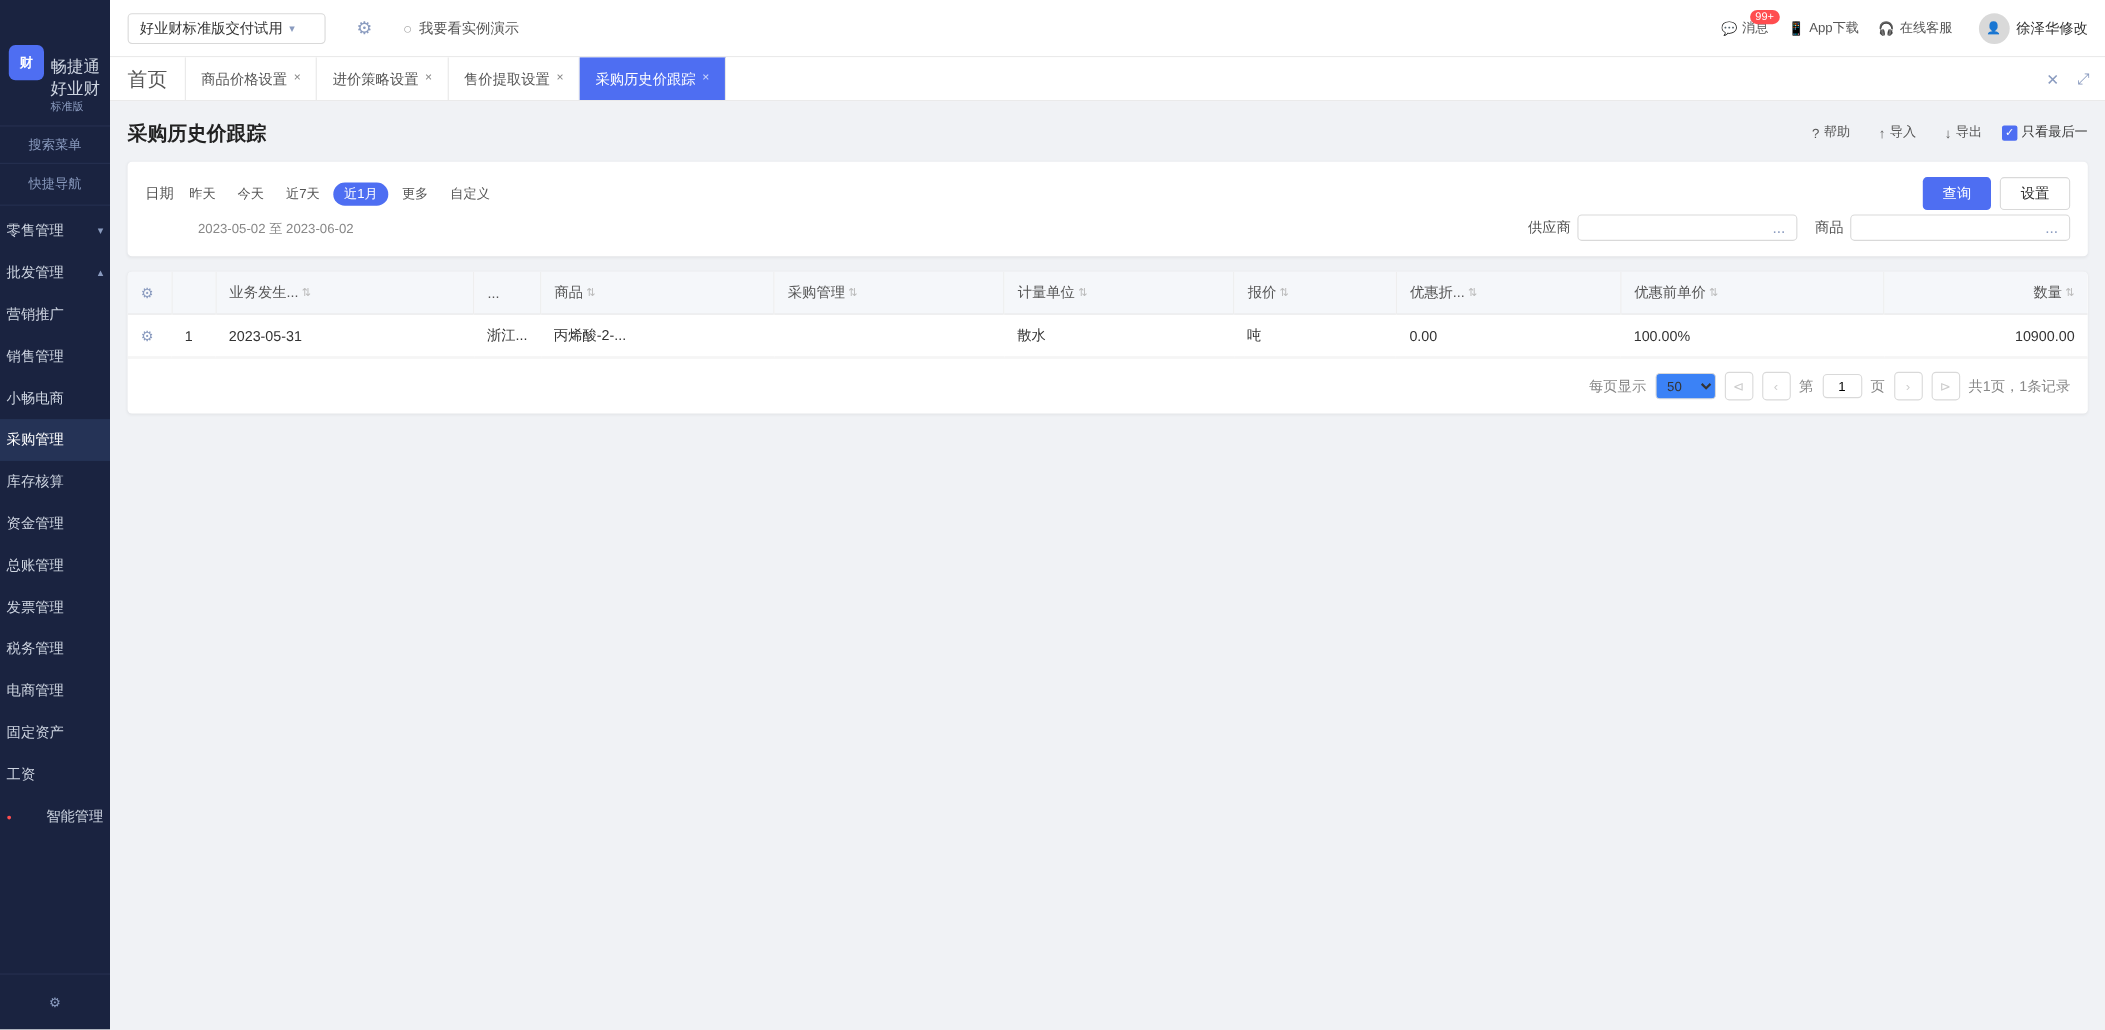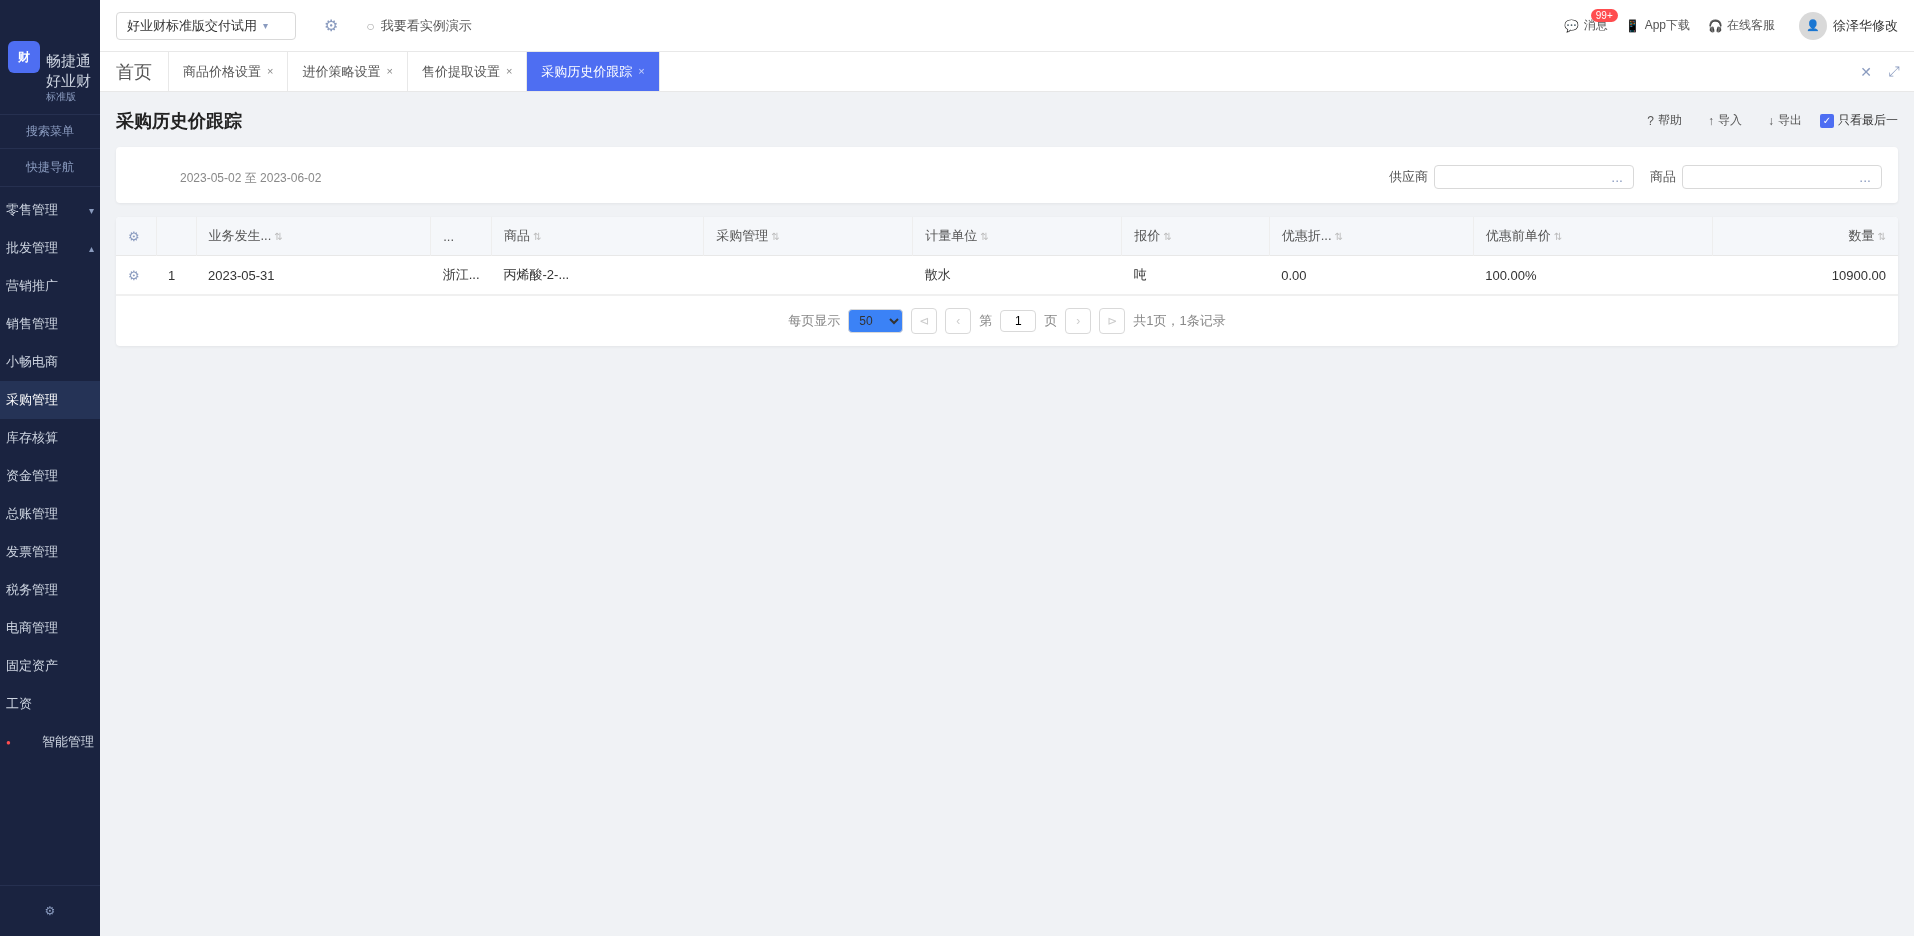--- a/index.html
+++ b/index.html
@@ -395,21 +395,21 @@
       padding: 10px 12px;
       color: #333;
       white-space: nowrap;
     }
     .td-setting { color: #8a9bbf; cursor: pointer; }
 
     
     .pagination {
       display: flex;
       align-items: center;
-      justify-content: center;
+      justify-content: flex-end;
       padding: 12px 16px;
       gap: 8px;
       font-size: 13px;
       color: #555;
       border-top: 1px solid #f0f0f0;
     }
     .pagination-label { color: #888; }
     .pagination-select {
       border: 1px solid #d9d9d9;
       border-radius: 4px;
@@ -591,20 +591,37 @@
           <span>导出</span>
         </div>
         <div class="header-action-checkbox">
           <div class="checkbox-blue">✓</div>
           <span>只看最后一</span>
         </div>
       </div>
     </div>
 
     <div class="filter-card">
+      <div class="filter-row">
+        <div class="filter-item">
+          <span class="filter-label">日期</span>
+          <div class="date-btns">
+            <span class="date-btn">昨天</span>
+            <span class="date-btn">今天</span>
+            <span class="date-btn">近7天</span>
+            <span class="date-btn active">近1月</span>
+            <span class="date-btn">更多</span>
+            <span class="date-btn">自定义</span>
+          </div>
+        </div>
+        <div class="filter-btns">
+          <button class="btn-primary">查询</button>
+          <button class="btn-default">设置</button>
+        </div>
+      </div>
       <div style="margin-top:4px; display:flex; align-items:center; gap:16px;">
         <div style="width:32px;"></div>
         <div class="date-range-text">2023-05-02 至 2023-06-02</div>
         <div style="flex:1;"></div>
         <div class="filter-item">
           <span class="filter-label">供应商</span>
           <div class="filter-input-wrap">
             <input type="text" style="">
             <span class="filter-dots">...</span>
           </div>

